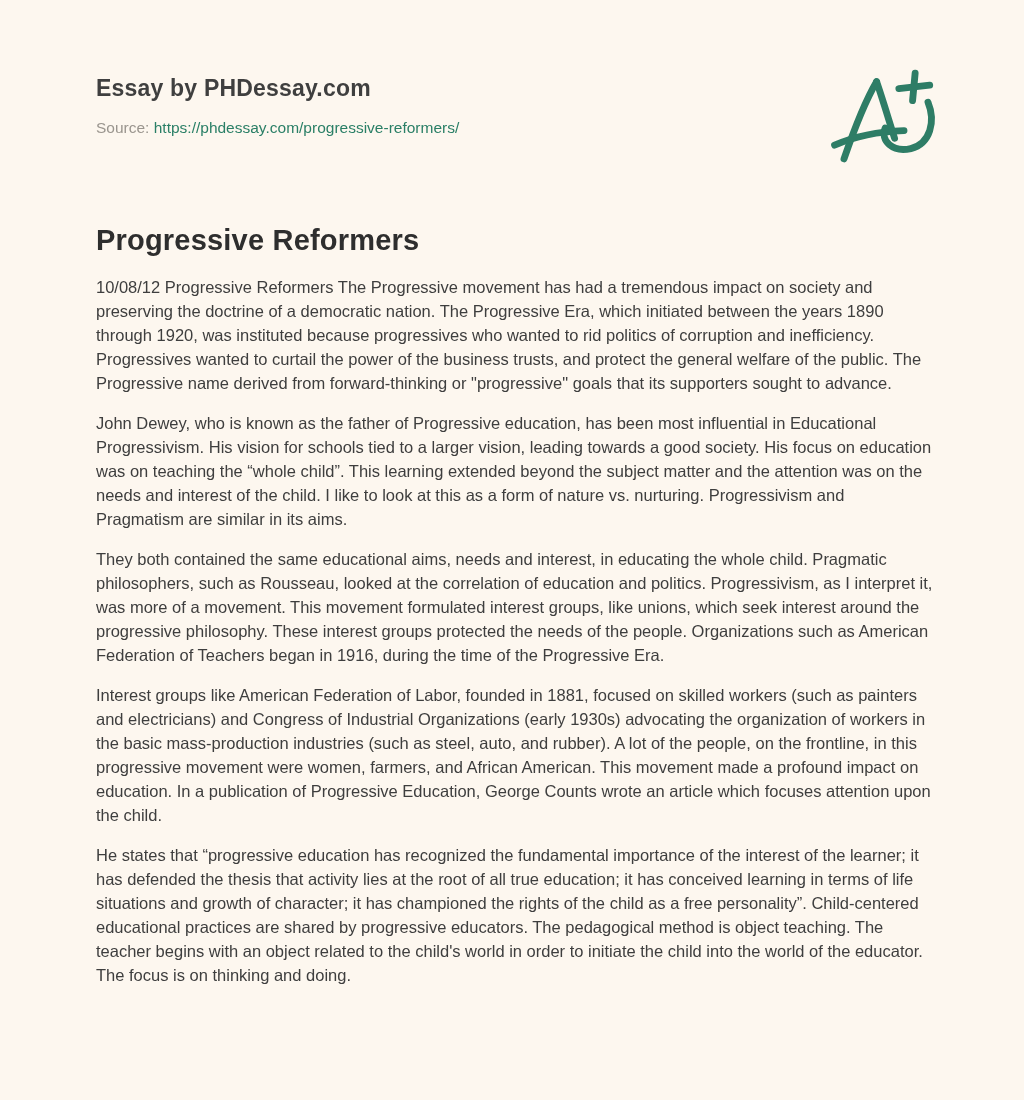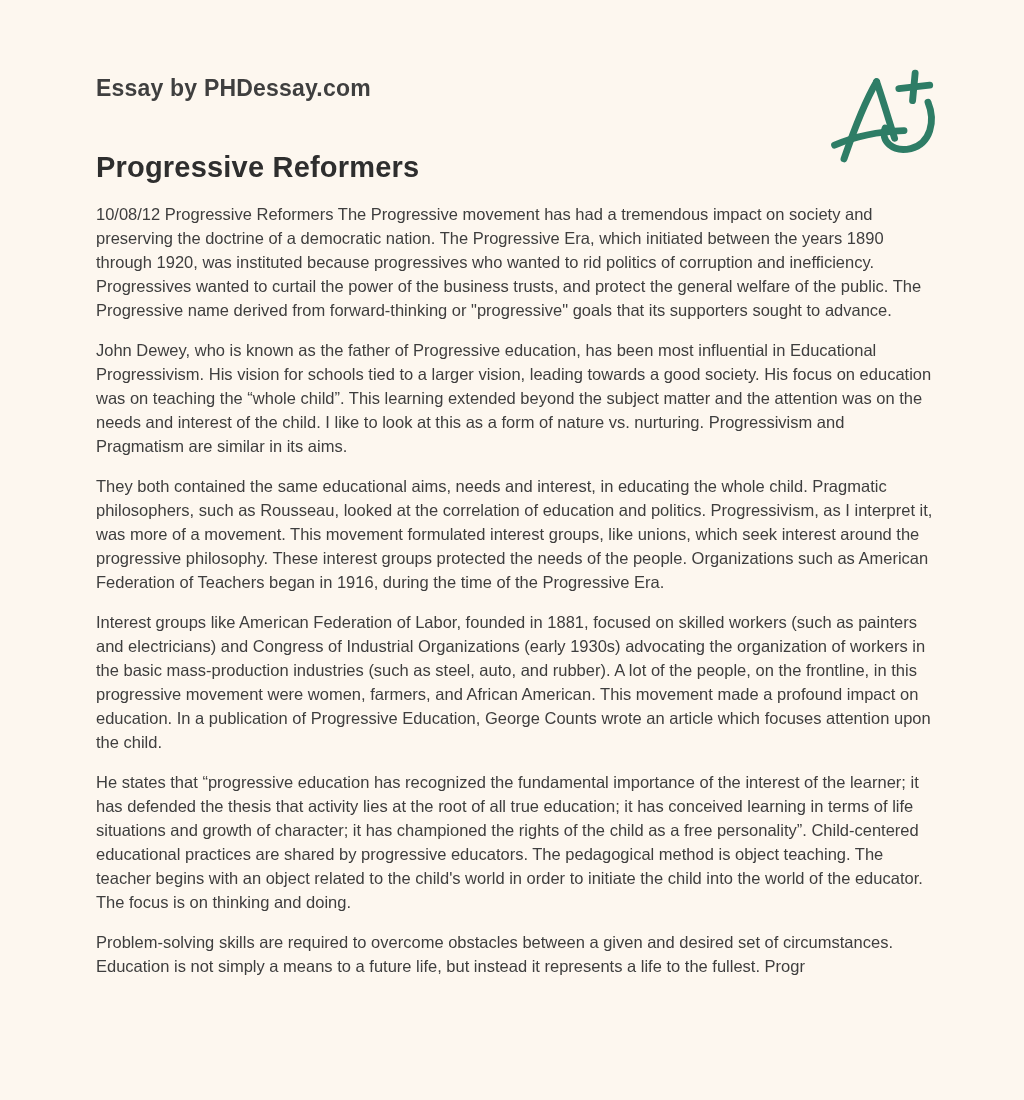--- a/index.html
+++ b/index.html
@@ -36,21 +36,21 @@
     text-decoration: none;
   }
   .logo {
     position: absolute;
     top: 68px;
     right: 82px;
     width: 112px;
     height: 96px;
   }
   .essay-title {
-    margin-top: 47px;
+    margin-top: 84px;
     font-size: 29px;
     font-weight: 700;
     color: #2E2E2E;
     line-height: 36px;
     letter-spacing: 0.2px;
   }
   .essay-body {
     margin-top: 17px;
     width: 840px;
   }
@@ -61,20 +61,24 @@
     margin: 0 0 16px 0;
   }
 </style>
 </head>
 <body>
 
 <div class="page">
 
   <div>
     <div class="essay-header-title">Essay by PHDessay.com</div>
+    <div class="source-line">
+      <span class="source-label">Source:</span>
+      <a class="source-link" href="#">https://phdessay.com/progressive-reformers/</a>
+    </div>
   </div>
 
   <div class="logo">
     <svg width="112" height="96" viewBox="0 0 130 112" fill="none" xmlns="http://www.w3.org/2000/svg">
       <g stroke="#2E7D66" stroke-width="8" stroke-linecap="round" fill="none">
 
         <path d="M16 106 C27 74 41 38 54 16"></path>
 
         <path d="M54 16 C61 36 68 60 75 82"></path>
 
@@ -90,16 +94,15 @@
   </div>
 
   <h1 class="essay-title">Progressive Reformers</h1>
 
   <div class="essay-body">
     <p>10/08/12 Progressive Reformers The Progressive movement has had a tremendous impact on society and preserving the doctrine of a democratic nation. The Progressive Era, which initiated between the years 1890 through 1920, was instituted because progressives who wanted to rid politics of corruption and inefficiency. Progressives wanted to curtail the power of the business trusts, and protect the general welfare of the public. The Progressive name derived from forward-thinking or "progressive" goals that its supporters sought to advance.</p>
     <p>John Dewey, who is known as the father of Progressive education, has been most influential in Educational Progressivism. His vision for schools tied to a larger vision, leading towards a good society. His focus on education was on teaching the “whole child”. This learning extended beyond the subject matter and the attention was on the needs and interest of the child. I like to look at this as a form of nature vs. nurturing. Progressivism and Pragmatism are similar in its aims.</p>
     <p>They both contained the same educational aims, needs and interest, in educating the whole child. Pragmatic philosophers, such as Rousseau, looked at the correlation of education and politics. Progressivism, as I interpret it, was more of a movement. This movement formulated interest groups, like unions, which seek interest around the progressive philosophy. These interest groups protected the needs of the people. Organizations such as American Federation of Teachers began in 1916, during the time of the Progressive Era.</p>
     <p>Interest groups like American Federation of Labor, founded in 1881, focused on skilled workers (such as painters and electricians) and Congress of Industrial Organizations (early 1930s) advocating the organization of workers in the basic mass-production industries (such as steel, auto, and rubber). A lot of the people, on the frontline, in this progressive movement were women, farmers, and African American. This movement made a profound impact on education. In a publication of Progressive Education, George Counts wrote an article which focuses attention upon the child.</p>
     <p>He states that “progressive education has recognized the fundamental importance of the interest of the learner; it has defended the thesis that activity lies at the root of all true education; it has conceived learning in terms of life situations and growth of character; it has championed the rights of the child as a free personality”. Child-centered educational practices are shared by progressive educators. The pedagogical method is object teaching. The teacher begins with an object related to the child's world in order to initiate the child into the world of the educator. The focus is on thinking and doing.</p>
-    <p>Problem-solving skills are required to overcome obstacles between a given and desired set of circumstances. Education is not simply a means to a future life, but instead it represents a life to the fullest. Progr</p>
   </div>
 
 </div>
 
 </body></html>

